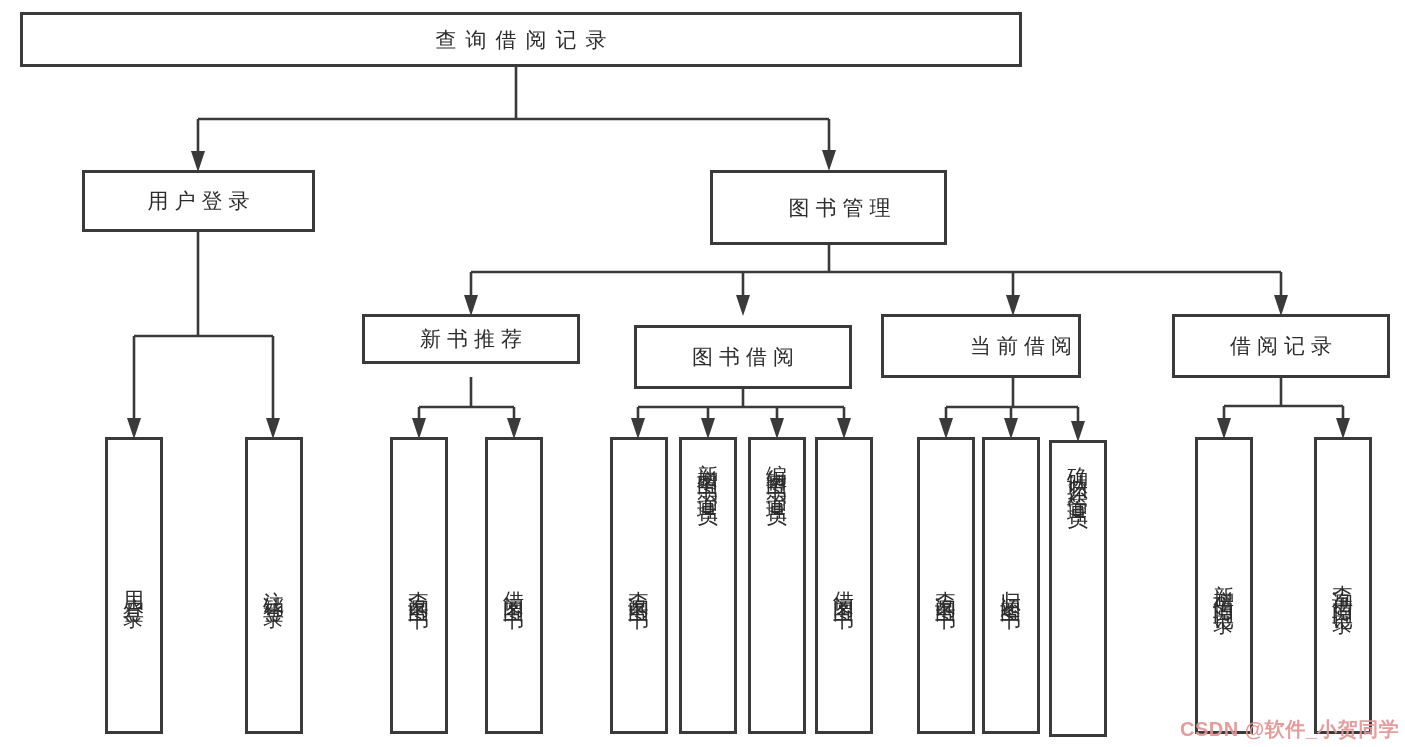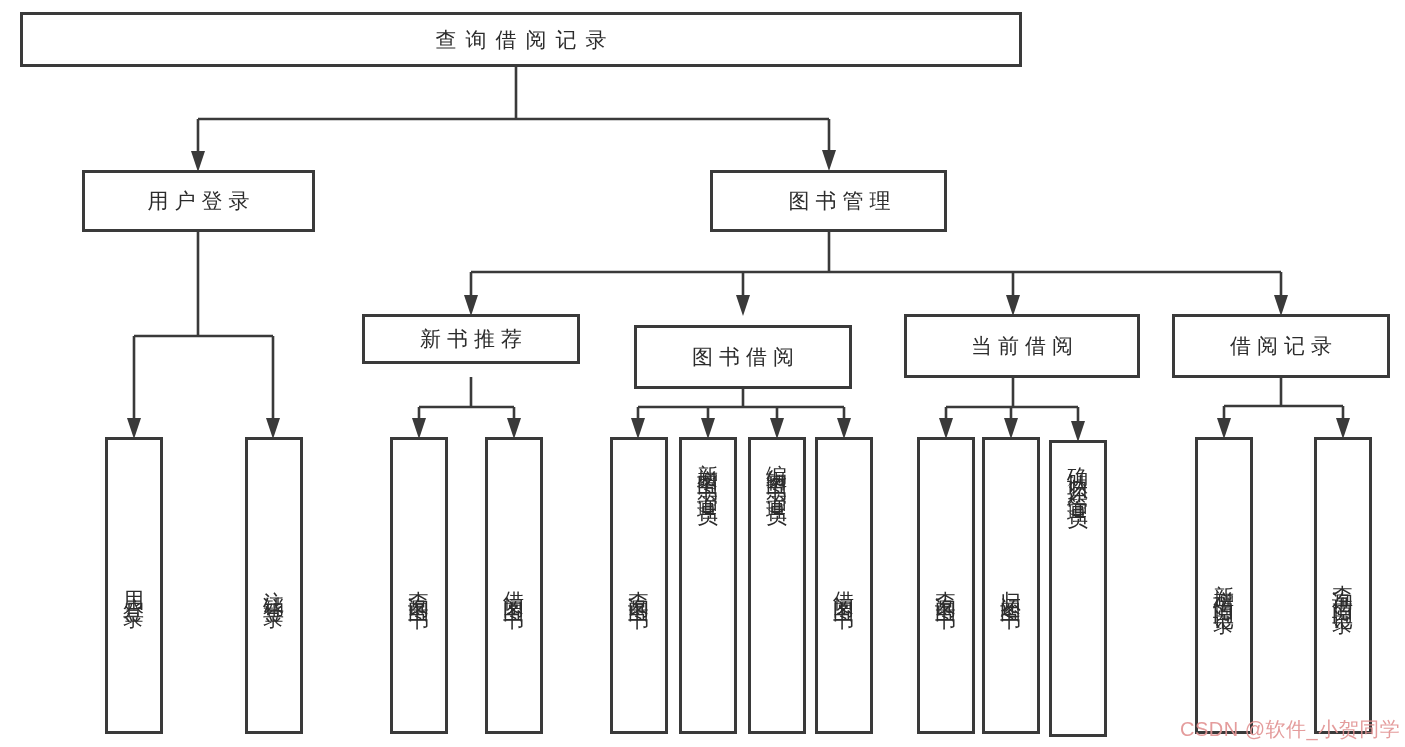--- a/index.html
+++ b/index.html
@@ -49,20 +49,21 @@
   }
   .watermark {
     position: absolute;
     left: 1180px;
     top: 716px;
     font-size: 20px;
     color: rgba(226, 148, 148, 0.92);
     white-space: nowrap;
     letter-spacing: 0.5px;
     z-index: 5;
+    font-weight: bold;
   }
 </style>
 </head>
 <body>
 
 <div class="stage">
 
   <svg class="connectors" width="1405" height="747" viewBox="0 0 1405 747" xmlns="http://www.w3.org/2000/svg">
     <g stroke="#3a3a3a" stroke-width="2.6" fill="none">
 
@@ -103,31 +104,31 @@
     </g>
   </svg>
 
   <div class="node h root-box" style="left:20px; top:12px; width:1002px; height:55px;">
     <span>查询借阅记录</span>
   </div>
 
   <div class="node h" style="left:82px; top:170px; width:233px; height:62px;">
     <span>用户登录</span>
   </div>
-  <div class="node h" style="left:710px; top:170px; width:237px; height:62px;padding-left:22px;">
+  <div class="node h" style="left:710px; top:170px; width:237px; height:75px;padding-left:22px;">
     <span>图书管理</span>
   </div>
 
   <div class="node h" style="left:362px; top:314px; width:218px; height:50px;">
     <span>新书推荐</span>
   </div>
   <div class="node h" style="left:634px; top:325px; width:218px; height:64px;">
     <span>图书借阅</span>
   </div>
-  <div class="node h" style="left:904px; top:314px; width:236px; height:64px;">
+  <div class="node h" style="left:881px; top:314px; width:200px; height:64px;justify-content:flex-end;">
     <span>当前借阅</span>
   </div>
   <div class="node h" style="left:1172px; top:314px; width:218px; height:64px;">
     <span>借阅记录</span>
   </div>
 
   <div class="node v" style="left:105px; top:437px; width:58px; height:297px;">
     <span>用户登录</span>
   </div>
   <div class="node v" style="left:245px; top:437px; width:58px; height:297px;">

